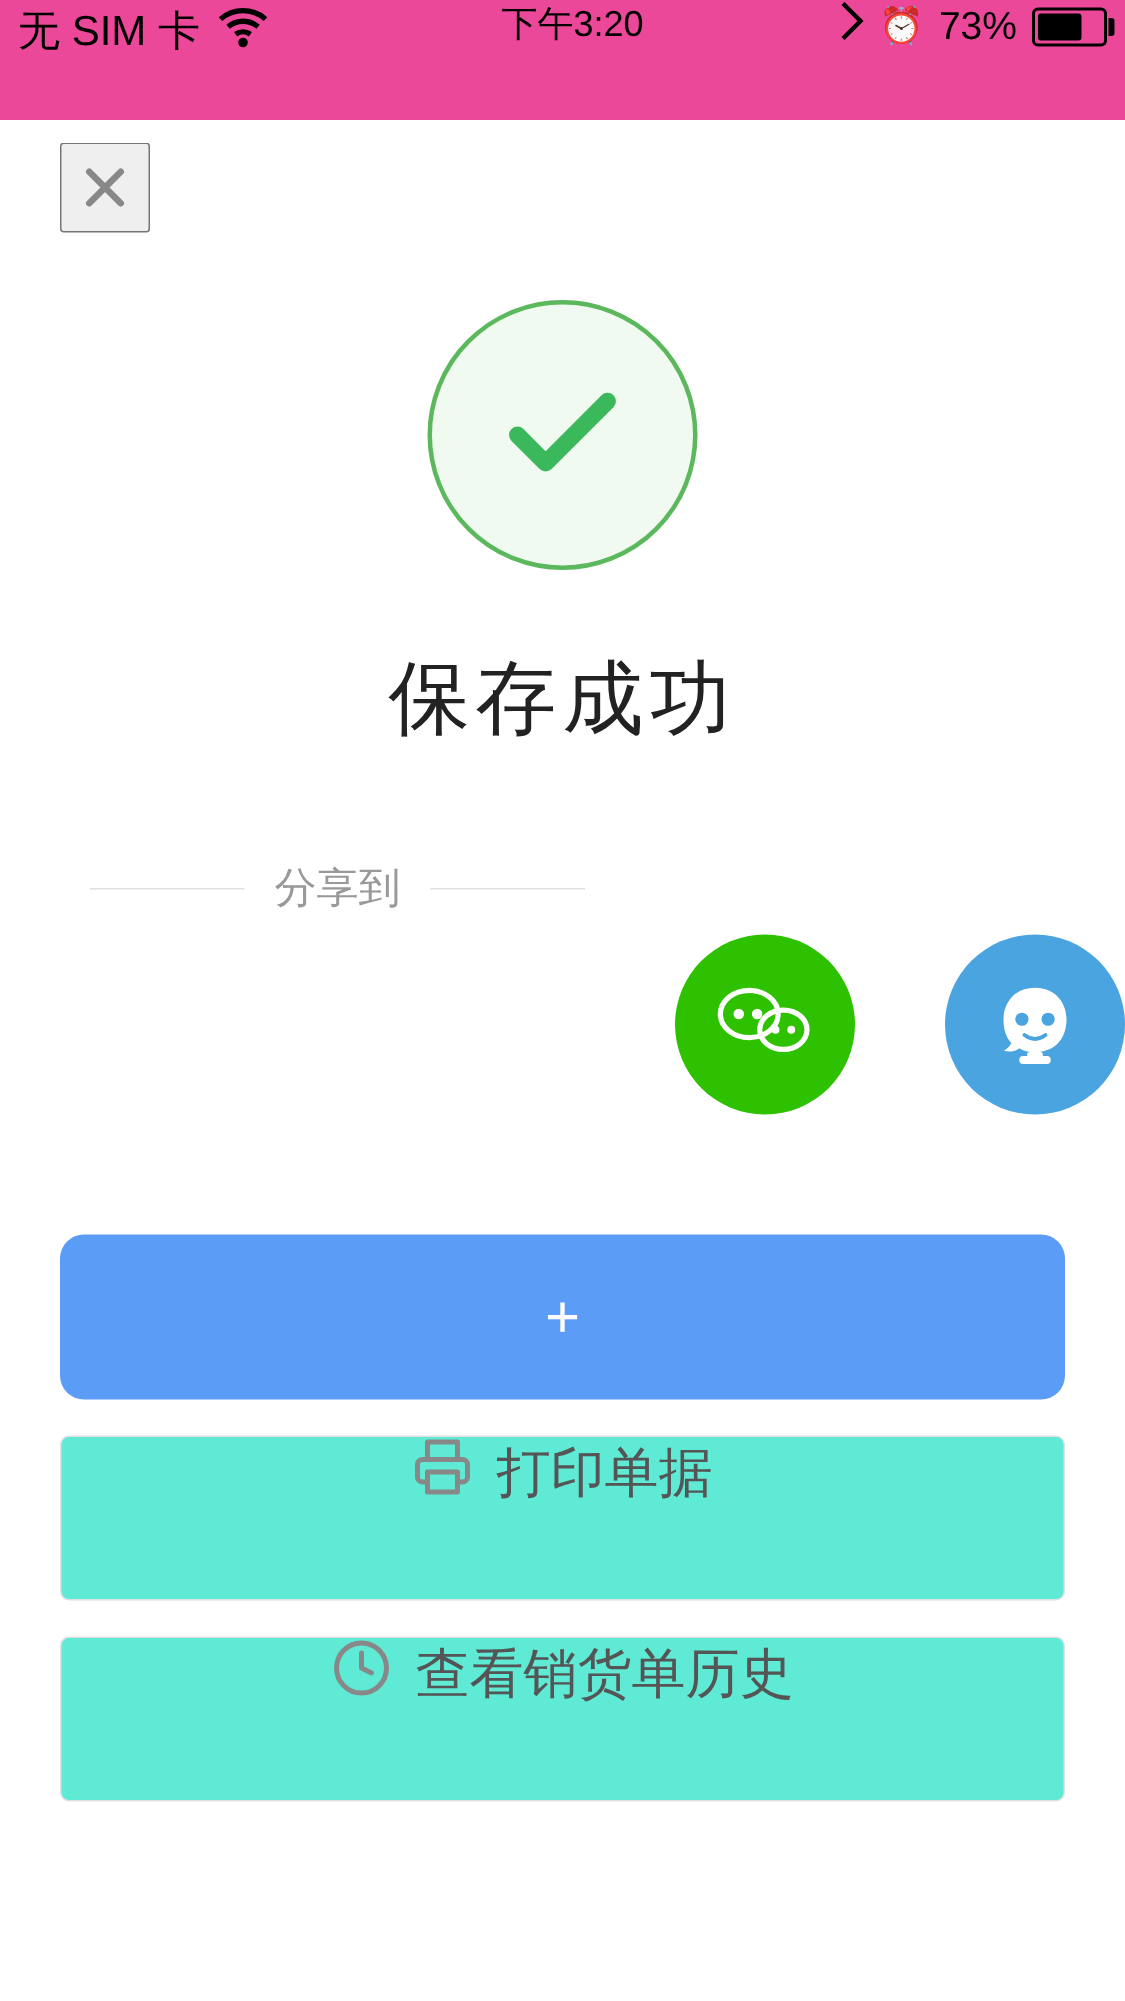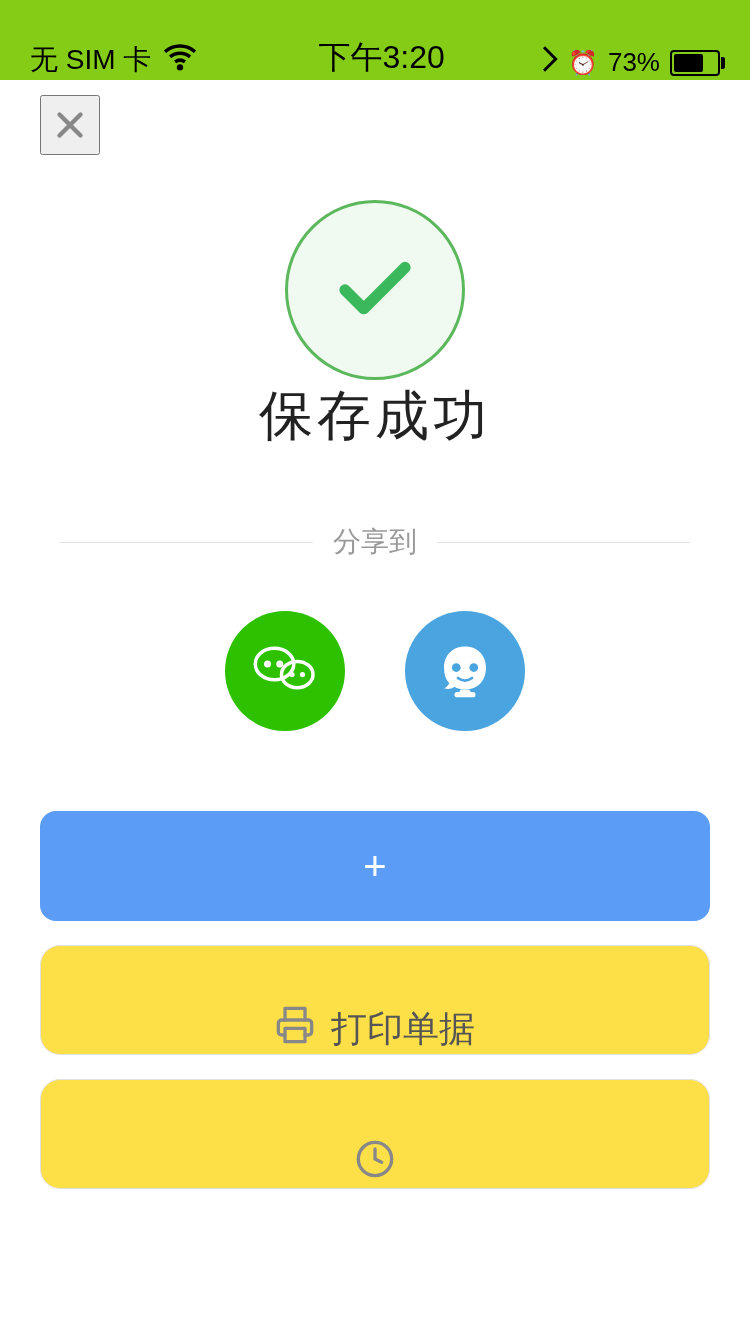--- a/index.html
+++ b/index.html
@@ -15,36 +15,36 @@
       background: #ffffff;
       font-family: -apple-system, "PingFang SC", "Helvetica Neue", sans-serif;
       overflow: hidden;
     }
 
     
     .status-bar {
       width: 750px;
       height: 80px;
       display: flex;
-      align-items: flex-end;
+      align-items: flex-start;
       justify-content: space-between;
-      padding: 0 30px;
-      background: #84cc16;
+      padding: 0 12px;
+      background: #ec4899;
     }
 
     .status-left {
       display: flex;
       align-items: center;
       gap: 12px;
       font-size: 28px;
       color: #000;
     }
 
     .status-center {
-      font-size: 32px;
+      font-size: 24px;
       font-weight: 500;
       color: #000;
       margin-left: 36px;
     }
 
     .status-right {
       display: flex;
       align-items: center;
       gap: 10px;
       font-size: 26px;
@@ -129,30 +129,31 @@
     .success-circle svg {
       width: 90px;
       height: 90px;
     }
 
     
     .success-title {
       font-size: 54px;
       font-weight: 500;
       color: #222;
+      margin-top: 50px;
       letter-spacing: 4px;
     }
 
     
     .share-section {
       width: 100%;
       margin-top: 70px;
       display: flex;
-      flex-direction: column;
-      align-items: center;
+      flex-direction: row;
+      align-items: flex-start;
     }
 
     .share-divider {
       width: 100%;
       display: flex;
       align-items: center;
       gap: 20px;
       padding: 0 60px;
     }
 
@@ -212,27 +213,27 @@
       display: flex;
       align-items: center;
       justify-content: center;
       gap: 16px;
       cursor: pointer;
     }
 
     .btn-secondary {
       width: 100%;
       height: 110px;
-      border-radius: 20px;
-      background: #fde047;
+      border-radius: 6px;
+      background: #5eead4;
       border: 1px solid #e0e0e0;
       color: #555;
       font-size: 36px;
       display: flex;
-      align-items: flex-end;
+      align-items: flex-start;
       justify-content: center;
       gap: 16px;
       cursor: pointer;
     }
   </style>
 </head>
 <body>
 
 <div class="status-bar">
   <div class="status-left">
@@ -329,16 +330,17 @@
       <span>打印单据</span>
     </button>
 
     <button class="btn-secondary">
       <span>
         <svg viewBox="0 0 24 24" width="40" height="40" fill="none" stroke="#888" stroke-width="2" stroke-linecap="round" stroke-linejoin="round">
           <circle cx="12" cy="12" r="10"></circle>
           <polyline points="12 6 12 12 16 14"></polyline>
         </svg>
       </span>
+      <span>查看销货单历史</span>
     </button>
   </div>
 
 </div>
 
 </body></html>

